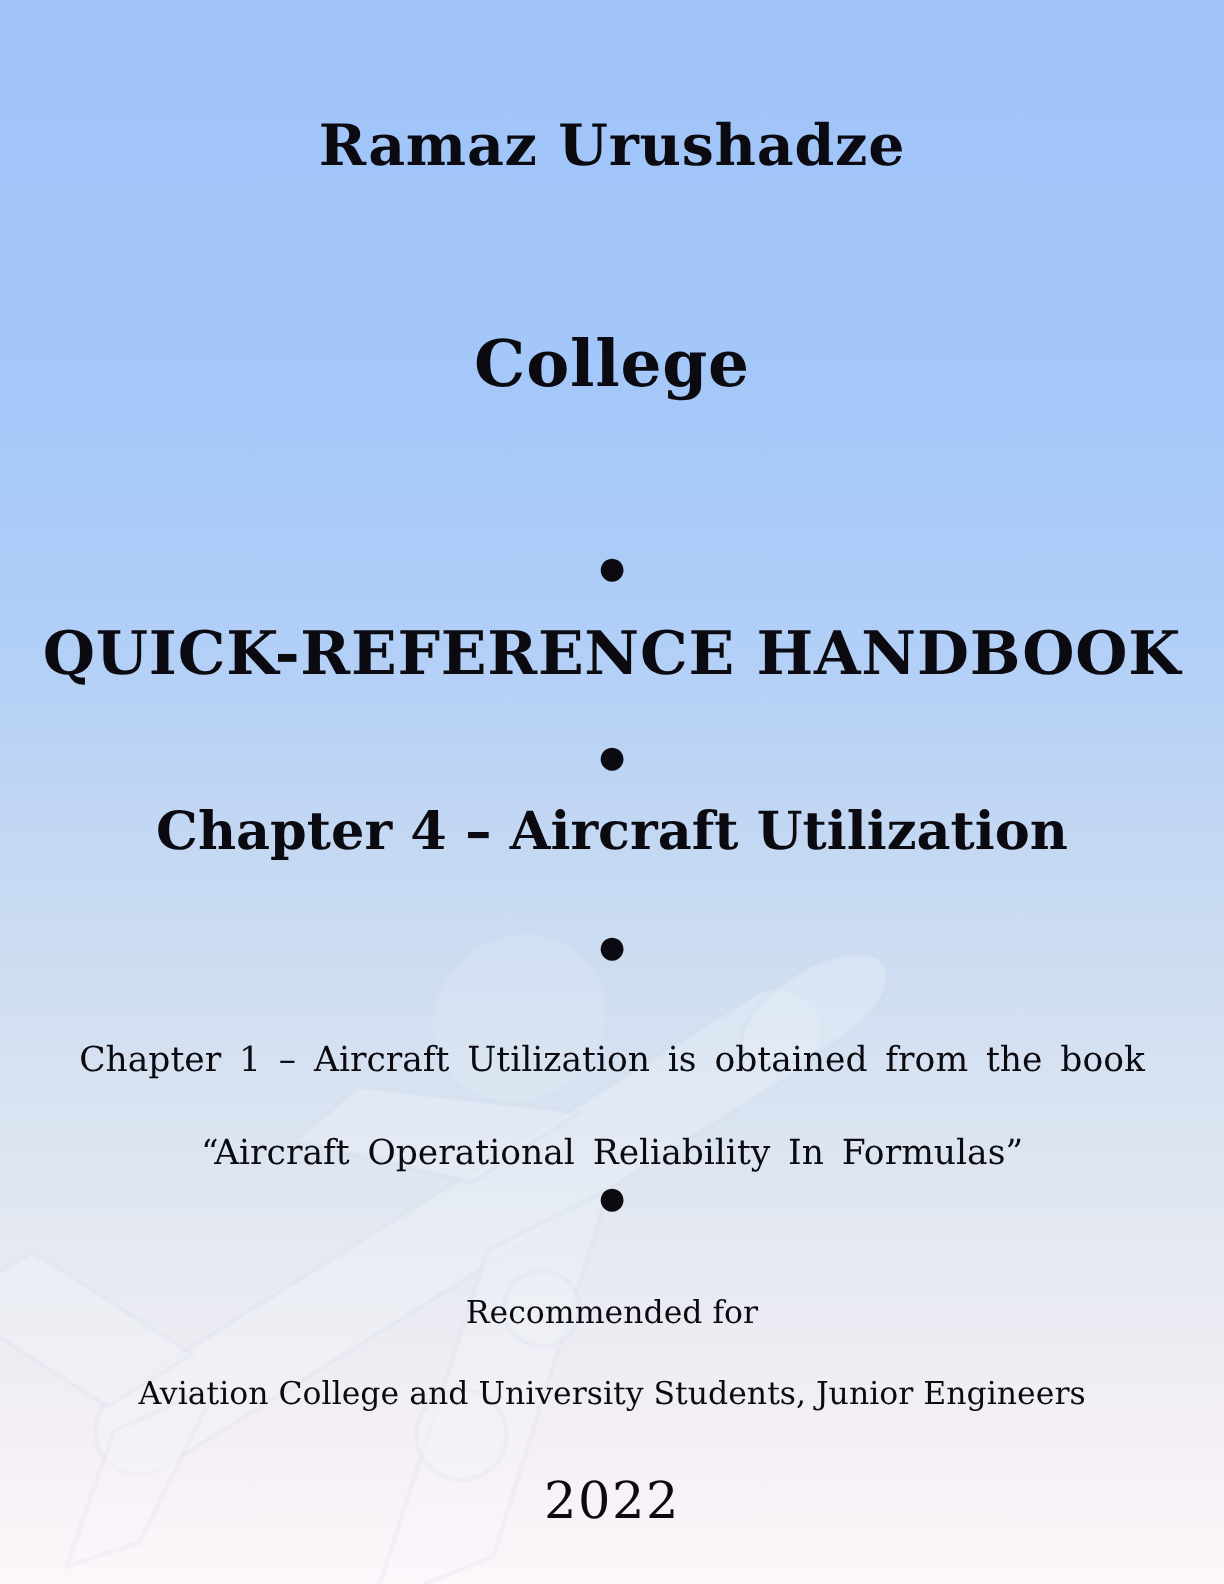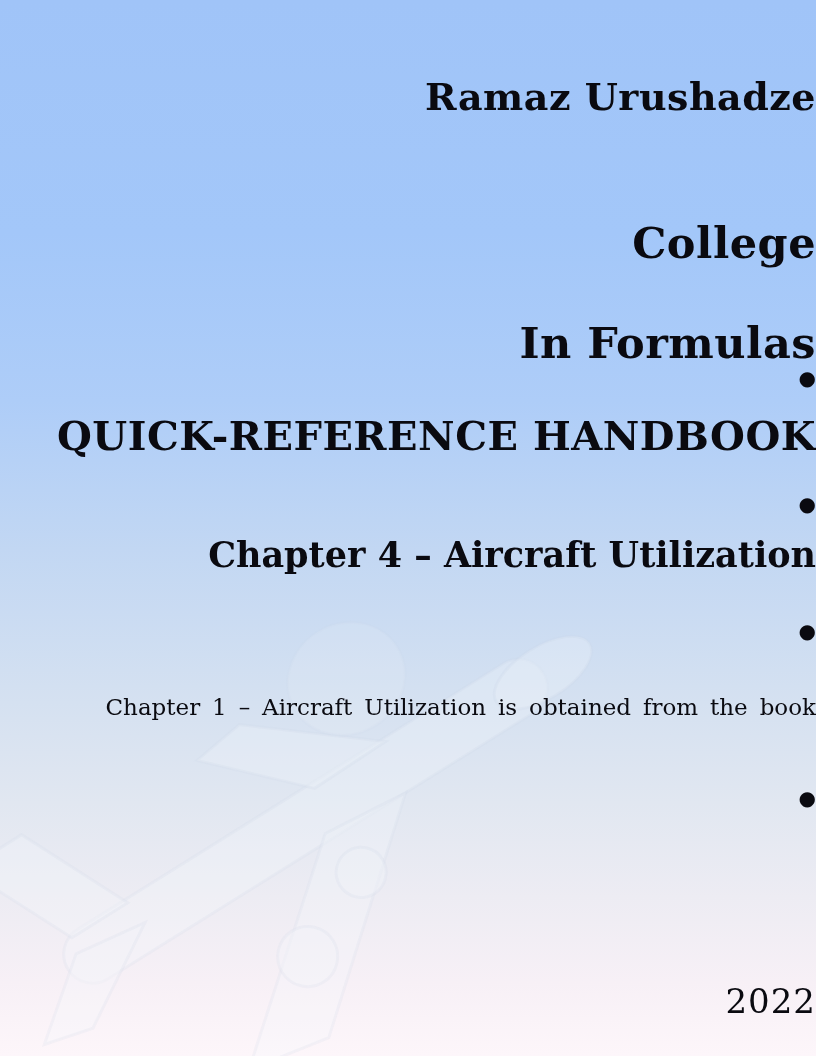--- a/index.html
+++ b/index.html
@@ -27,21 +27,21 @@
     top: 380px;
     width: 900px;
     height: 700px;
     opacity: 0.55;
     pointer-events: none;
   }
   .centered {
     position: absolute;
     left: 0;
     width: 100%;
-    text-align: right;
+    text-align: center;
     white-space: pre-line;
   }
   .author {
     top: 74px;
     font-size: 38px;
     font-weight: bold;
     letter-spacing: 0.5px;
   }
   .title {
     top: 168px;
@@ -109,35 +109,39 @@
       <circle cx="340" cy="62" r="25"></circle>
       <ellipse cx="430" cy="-110" rx="60" ry="55" fill-opacity="0.25" stroke-opacity="0.18"></ellipse>
       <ellipse cx="-40" cy="120" rx="62" ry="58" fill-opacity="0.25" stroke-opacity="0.18"></ellipse>
     </g>
   </svg>
 
   <div class="centered author">Ramaz Urushadze</div>
 
   <div class="centered title">
     <div>College</div>
-    <div>In Formulas</div>
   </div>
 
   <div class="centered bullet bullet-1">●</div>
 
   <div class="centered subtitle">QUICK-REFERENCE HANDBOOK</div>
 
   <div class="centered bullet bullet-2">●</div>
 
   <div class="centered chapter">Chapter 4 – Aircraft Utilization</div>
 
   <div class="centered bullet bullet-3">●</div>
 
   <div class="centered description">
     <div>Chapter 1 – Aircraft Utilization is obtained from the book</div>
+    <div>“Aircraft Operational Reliability In Formulas”</div>
   </div>
 
   <div class="centered bullet bullet-4">●</div>
 
+  <div class="centered recommendation">
+    <div>Recommended for</div>
+    <div>Aviation College and University Students, Junior Engineers</div>
+  </div>
 
   <div class="centered year">2022</div>
 
 </div>
 
 </body></html>

